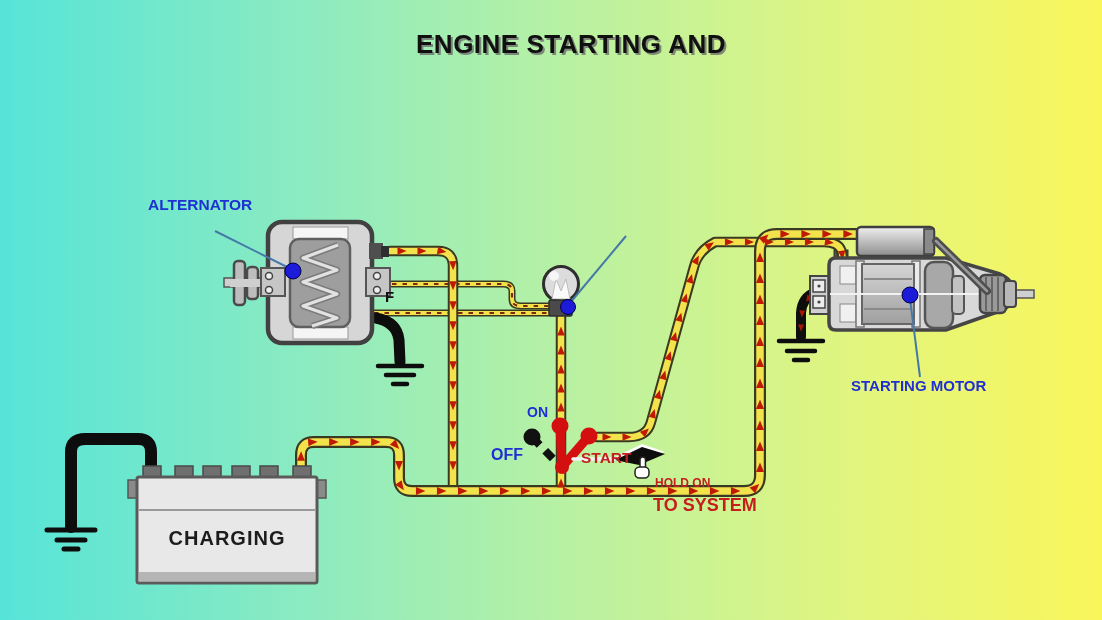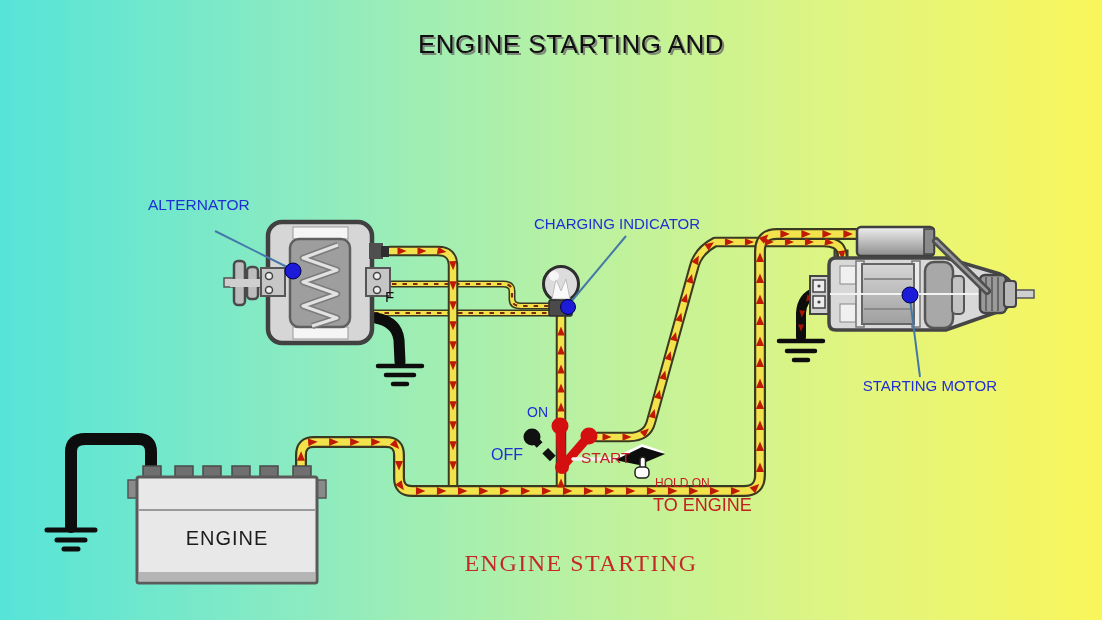--- a/index.html
+++ b/index.html
@@ -4,21 +4,21 @@
 <style>
   html,body{margin:0;padding:0;}
   #stage{
     position:relative;
     width:1102px;height:620px;
     overflow:hidden;
     background:linear-gradient(90deg,#56e4d8 0%,#8cebc0 28%,#b9f1a2 52%,#e2f57e 78%,#f9f65a 100%);
     font-family:"Liberation Sans",sans-serif;
   }
   #diagram-svg{position:absolute;left:0;top:0;}
-  .label{position:absolute;font-weight:normal;white-space:nowrap;}
+  .label{position:absolute;font-weight:bold;white-space:nowrap;}
   .title-line{
     left:40px;width:1062px;text-align:center;
     font-size:26px;letter-spacing:.5px;color:#101010;
     text-shadow:2px 2px 0 rgba(110,110,110,.8);
   }
   .blue-label{color:#1f2fd4;font-size:15px;}
   .red-label{color:#c41e1e;margin-top:36px;}
   .mode-caption{
     left:431px;width:300px;text-align:center;
     font-family:"Liberation Serif",serif;
@@ -290,26 +290,24 @@
     <polygon points="615,457 642,444 665,452 640,457" fill="#ffffff"></polygon>
     <polygon points="615,460 642,447 665,454 639,465" fill="#0d0d0d"></polygon>
     <rect x="640" y="457" width="5.5" height="13" rx="2.7" fill="#fff" stroke="#222" stroke-width="1.5"></rect>
     <rect x="635" y="467" width="14" height="11" rx="4.5" fill="#fff" stroke="#222" stroke-width="1.5"></rect>
   </g>
 </svg>
 
   <div class="label title-line" style="top:29px">ENGINE STARTING AND</div>
 
   <div class="label blue-label" style="left:148px;top:196px;font-size:15.5px">ALTERNATOR</div>
-  <div class="label blue-label" style="left:534px;top:215px">CHARGING INDICATOR</div>
-  <div class="label blue-label" style="left:851px;top:377px;width:146px;text-align:right">STARTING MOTOR</div>
-  <div class="label battery-label">ENGINE</div>
+  <div class="label blue-label" style="left:851px;top:377px;width:146px;text-align:left">STARTING MOTOR</div>
+  <div class="label battery-label">CHARGING</div>
   <div class="label" style="left:385px;top:288px;font-size:15px;color:#111">F</div>
 
   <div class="label blue-label" style="left:491px;top:446px;font-size:16px">OFF</div>
   <div class="label blue-label" style="left:527px;top:404px;font-size:14px">ON</div>
   <div class="label red-label" style="left:581px;top:413px;font-size:15.5px">START</div>
 
   <div class="label red-label" style="left:655px;top:440px;font-size:12px">HOLD ON</div>
-  <div class="label red-label" style="left:653px;top:459px;font-size:18px">TO ENGINE</div>
-
-  <div class="label mode-caption" style="top:550px">ENGINE STARTING</div>
+  <div class="label red-label" style="left:653px;top:459px;font-size:18px">TO SYSTEM</div>
+
 </div>
 
 </body></html>

